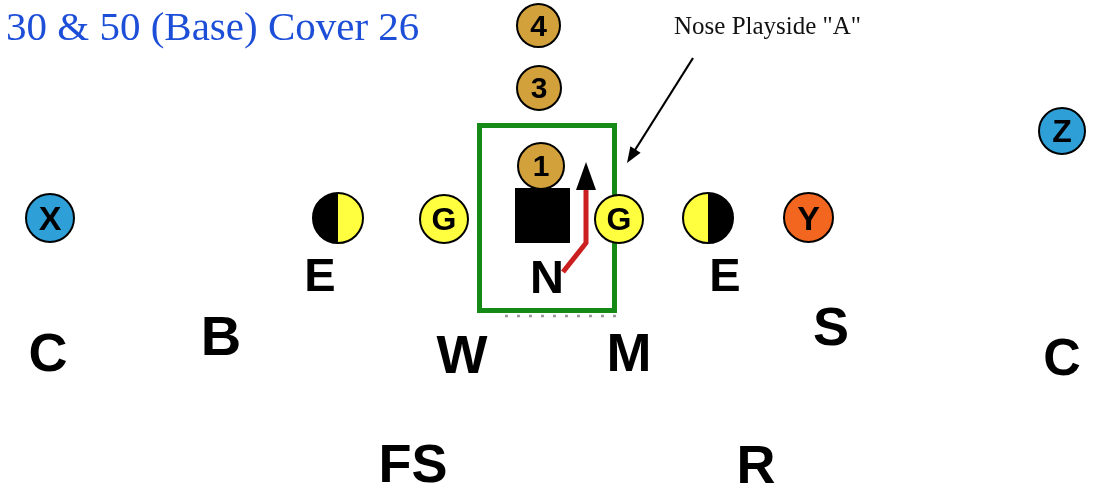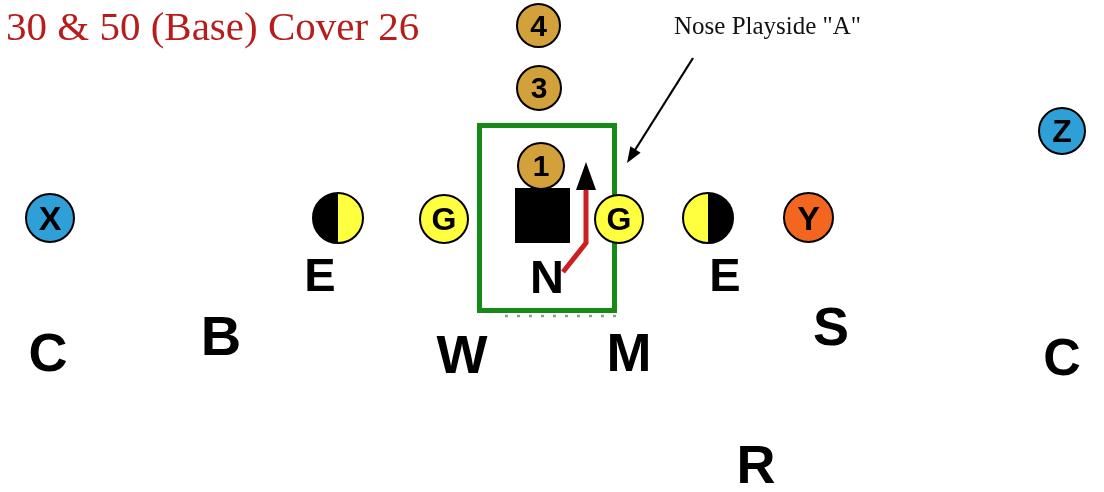--- a/index.html
+++ b/index.html
@@ -3,21 +3,21 @@
 <meta charset="utf-8">
 <style>
   html,body{margin:0;padding:0;background:#fff;}
   #canvas{
     position:relative;width:1104px;height:492px;background:#ffffff;
     overflow:hidden;font-family:"Liberation Sans",sans-serif;
   }
   
   .title{
     position:absolute;left:6px;top:2px;
-    font-family:"Liberation Serif",serif;font-size:41px;color:#b91c1c;
+    font-family:"Liberation Serif",serif;font-size:41px;color:#1d4ed8;
     white-space:nowrap;
   }
   .annotation{
     position:absolute;left:674px;top:12px;
     font-family:"Liberation Serif",serif;font-size:25px;color:#111;
     white-space:nowrap;
   }
   .pos-label{
     position:absolute;transform:translate(-50%,-50%);
     font-weight:bold;color:#000;line-height:1;white-space:nowrap;z-index:2;
@@ -106,20 +106,21 @@
 
   <div class="pos-label fs47" style="left:320px;top:274px;">E</div>
   <div class="pos-label fs47" style="left:547px;top:276px;">N</div>
   <div class="pos-label fs47" style="left:725px;top:274px;">E</div>
   <div class="pos-label fs54" style="left:48px;top:352px;">C</div>
   <div class="pos-label fs56" style="left:221px;top:336px;">B</div>
   <div class="pos-label fs54" style="left:462px;top:354px;">W</div>
   <div class="pos-label fs54" style="left:629px;top:352px;">M</div>
   <div class="pos-label fs54" style="left:831px;top:326px;">S</div>
   <div class="pos-label fs52" style="left:1062px;top:357px;">C</div>
+  <div class="pos-label fs54" style="left:413px;top:463px;">FS</div>
   <div class="pos-label fs54" style="left:756px;top:464px;">R</div>
 
   <svg id="arrow-layer" width="1104" height="492" viewBox="0 0 1104 492">
 
     <g>
       <line x1="693" y1="58" x2="635" y2="150" stroke="#000" stroke-width="2.2"></line>
       <polygon points="627,163 630.4,146.3 640.6,152.7" fill="#000"></polygon>
     </g>
 
     <g>

